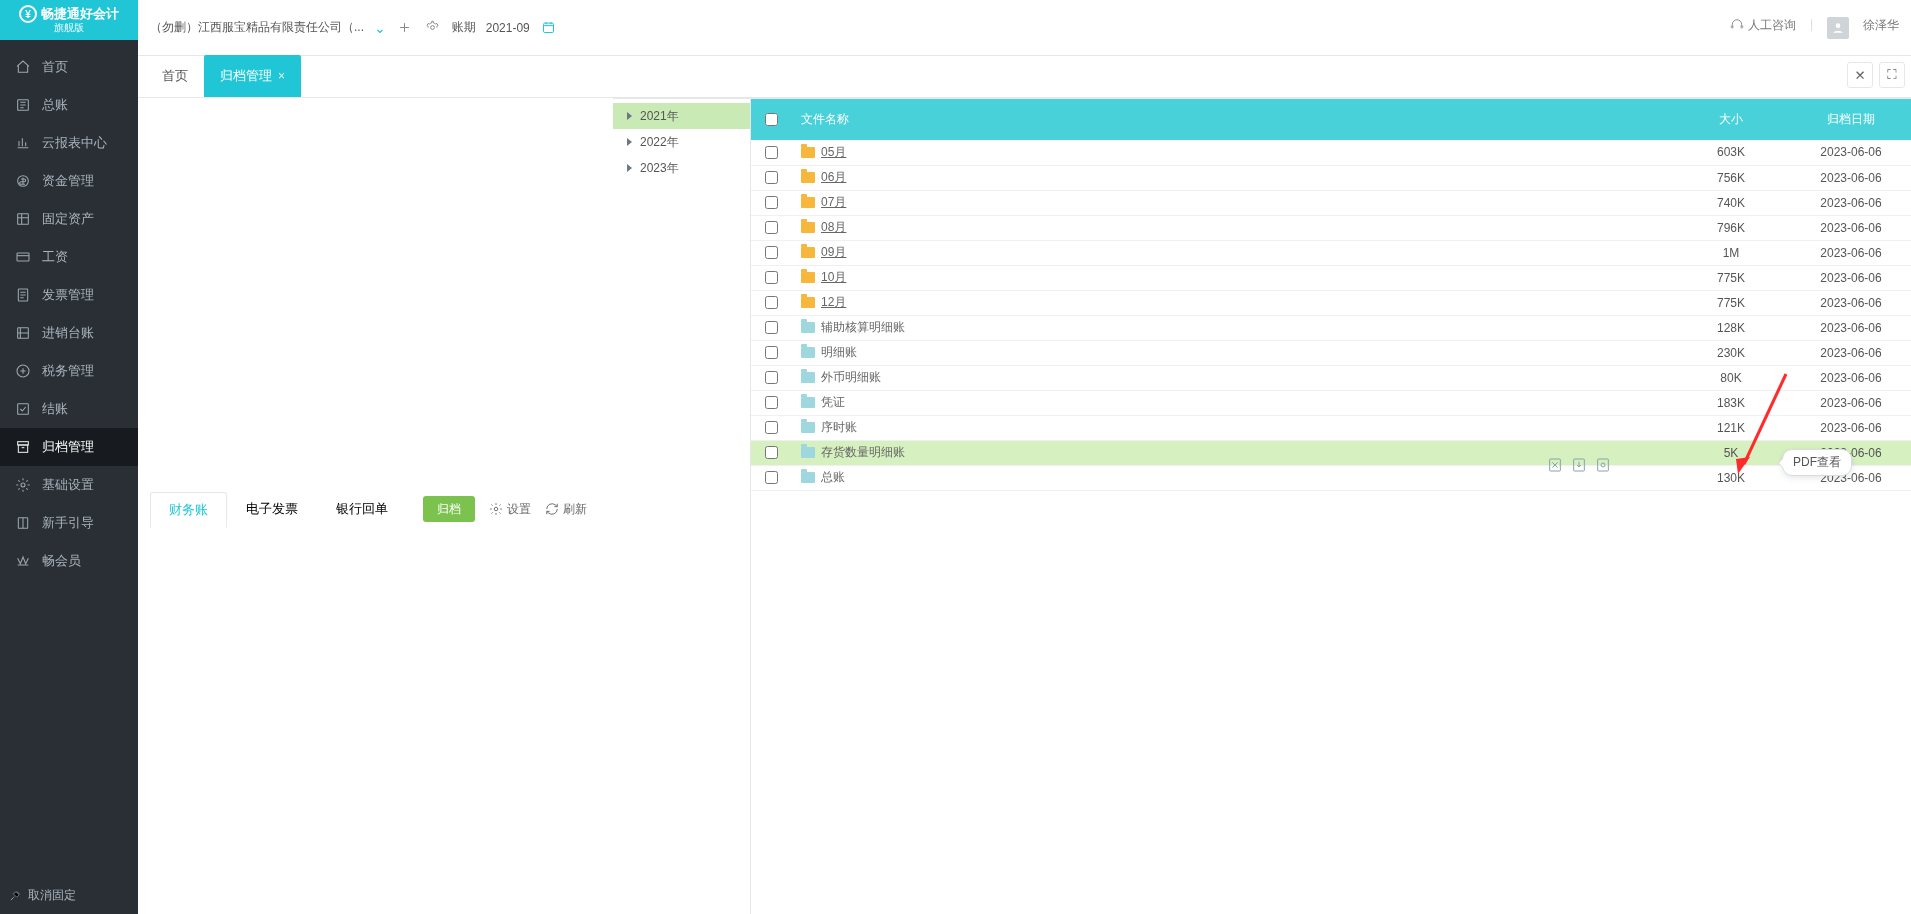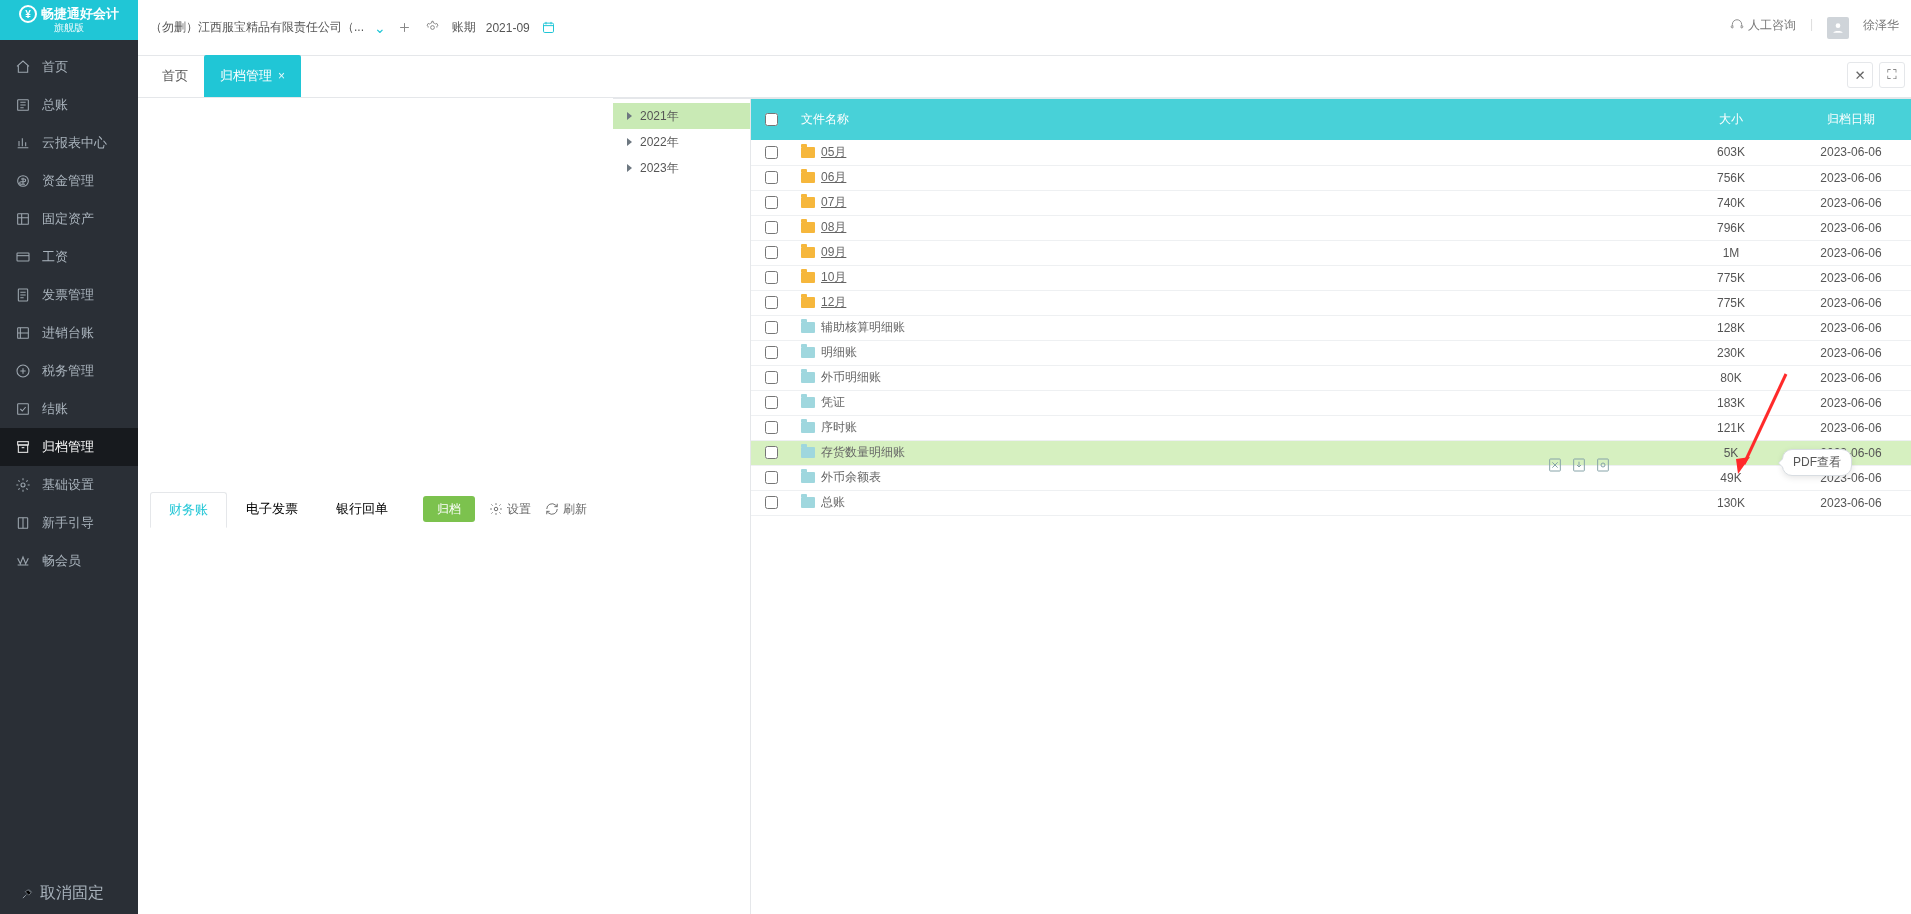--- a/index.html
+++ b/index.html
@@ -24,21 +24,21 @@
   .sidebar{width:138px;background:var(--sidebar);color:#c7cdd4;display:flex;flex-direction:column;flex:0 0 138px}
   .brand{height:40px;background:var(--teal);display:flex;align-items:center;justify-content:center;flex-direction:column;color:#fff;padding:4px 0}
   .brand-row{display:flex;align-items:center;gap:4px;font-size:13px;font-weight:bold}
   .brand-sub{font-size:10px;opacity:.9;margin-top:-2px}
   .brand-logo{display:inline-flex;width:18px;height:18px;border:2px solid #fff;border-radius:50%;align-items:center;justify-content:center;font-size:10px;color:#fff}
   .side-menu{flex:1;padding-top:8px}
   .side-item{display:flex;align-items:center;gap:10px;padding:0 14px;height:38px;color:#a9b3bc;cursor:pointer;font-size:13px}
   .side-item.active{background:var(--sidebar-active);color:#fff}
   .side-icon{width:18px;display:inline-flex;align-items:center;justify-content:center;opacity:.9}
   .side-icon svg{width:16px;height:16px;fill:none;stroke:currentColor;stroke-width:1.6}
-  .side-footer{padding:10px 20px;color:#a9b3bc;display:flex;align-items:center;gap:6px;font-size:16px;cursor:pointer}
+  .side-footer{padding:10px 8px;color:#a9b3bc;display:flex;align-items:center;gap:6px;font-size:12px;cursor:pointer}
   .side-footer svg{stroke:currentColor}
   
   .main{flex:1;display:flex;flex-direction:column;min-width:0}
   .topbar{height:56px;display:flex;align-items:center;border-bottom:1px solid var(--border);padding:0 12px;gap:10px;background:#fff;font-size:12px;color:#555}
   .company{color:#555}
   .top-chev{color:var(--teal);font-size:14px;cursor:pointer}
   .top-icon{color:#888;cursor:pointer;display:inline-flex;align-items:center;justify-content:center;width:18px;height:18px}
   .top-icon svg{width:15px;height:15px;stroke:currentColor;fill:none;stroke-width:1.6}
   .period-cal{color:var(--teal)}
   .top-spacer{flex:1}
@@ -502,31 +502,20 @@
                     </div>
                   </td>
                   <td class="center">5K</td>
                   <td class="center">2023-06-06</td>
                 </tr>
                 <tr>
                   <td class="chk"><input type="checkbox" style=""></td>
                   <td>
                     <div class="fname">
                       <span class="folder gray"></span>
-                      <span class="ftext">外币余额表</span>
-                    </div>
-                  </td>
-                  <td class="center">49K</td>
-                  <td class="center">2023-06-06</td>
-                </tr>
-                <tr>
-                  <td class="chk"><input type="checkbox" style=""></td>
-                  <td>
-                    <div class="fname">
-                      <span class="folder gray"></span>
                       <span class="ftext">总账</span>
                     </div>
                   </td>
                   <td class="center">130K</td>
                   <td class="center">2023-06-06</td>
                 </tr>
               </tbody>
           </table>
 
           <div class="row-actions" style="top:358px">

